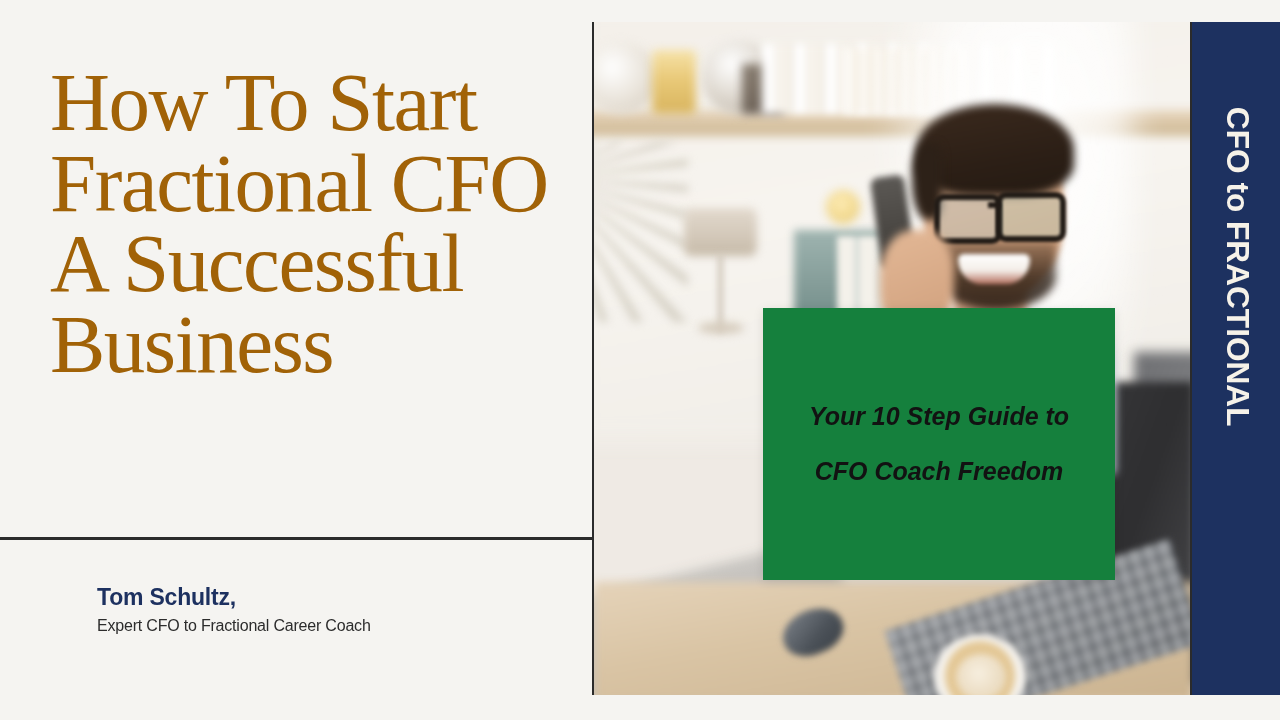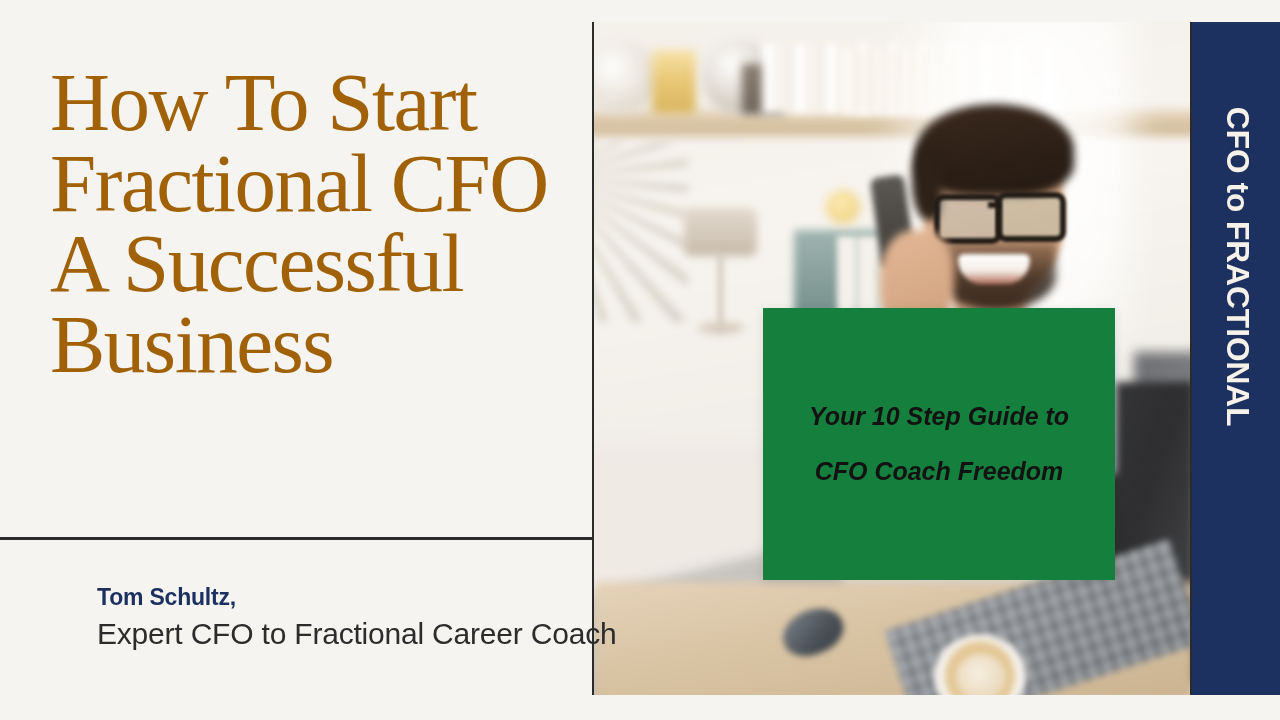--- a/index.html
+++ b/index.html
@@ -368,21 +368,21 @@
     font-family: "Liberation Sans", sans-serif;
     font-weight: bold;
     font-size: 23px;
     color: #1d3160;
     letter-spacing: -0.2px;
     margin-bottom: 6px;
   }
   #author-role {
     font-family: "Liberation Sans", sans-serif;
     font-weight: normal;
-    font-size: 30px;
+    font-size: 16px;
     color: #2c2c2c;
     letter-spacing: -0.2px;
   }
 </style>
 </head>
 <body>
 
 <div id="slide">
 
   <div id="photo-panel">

